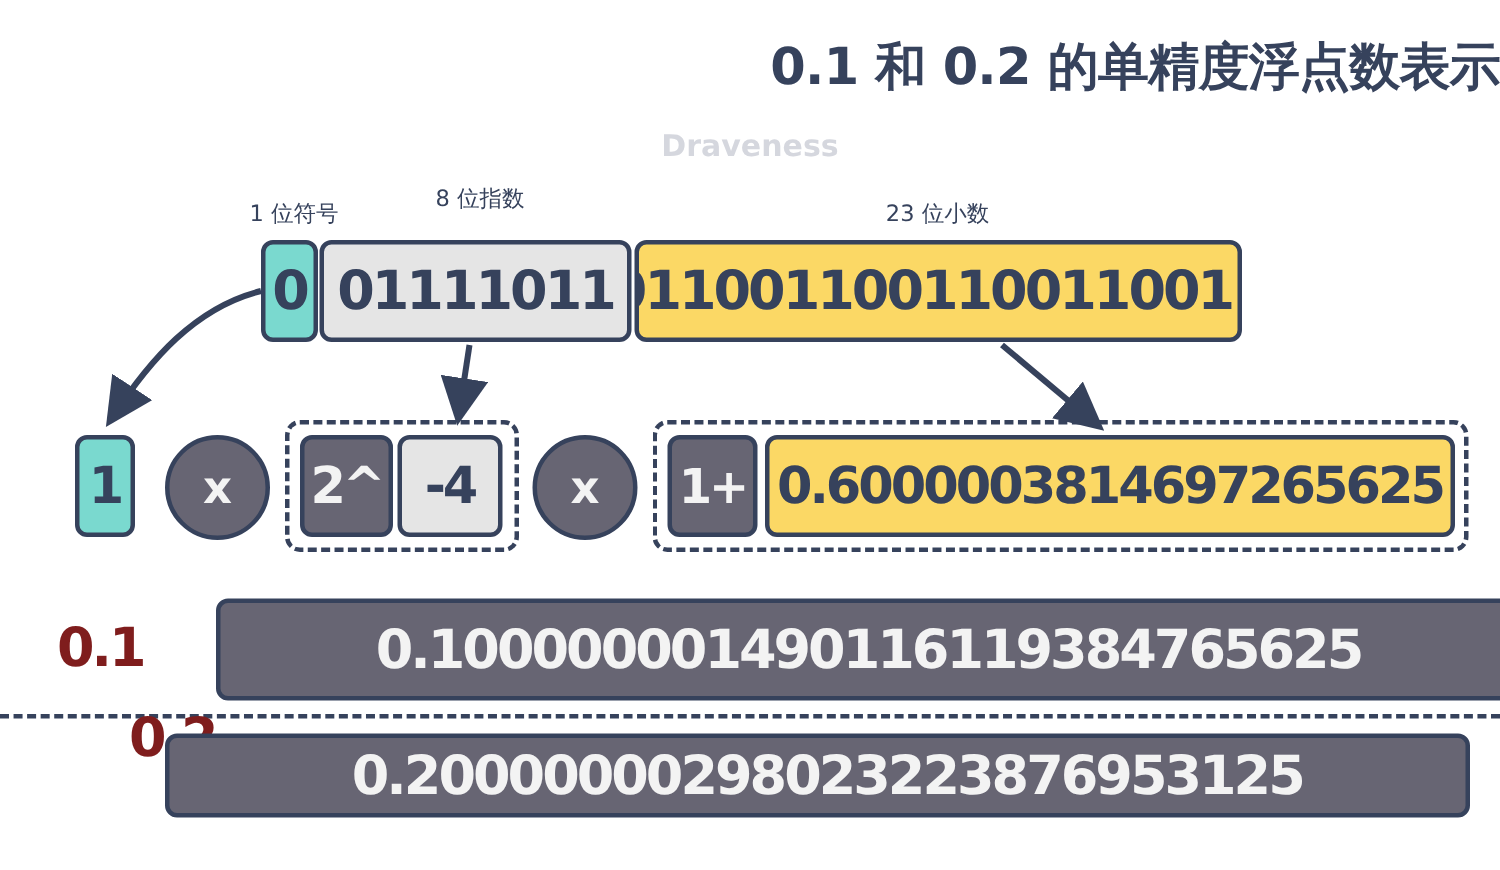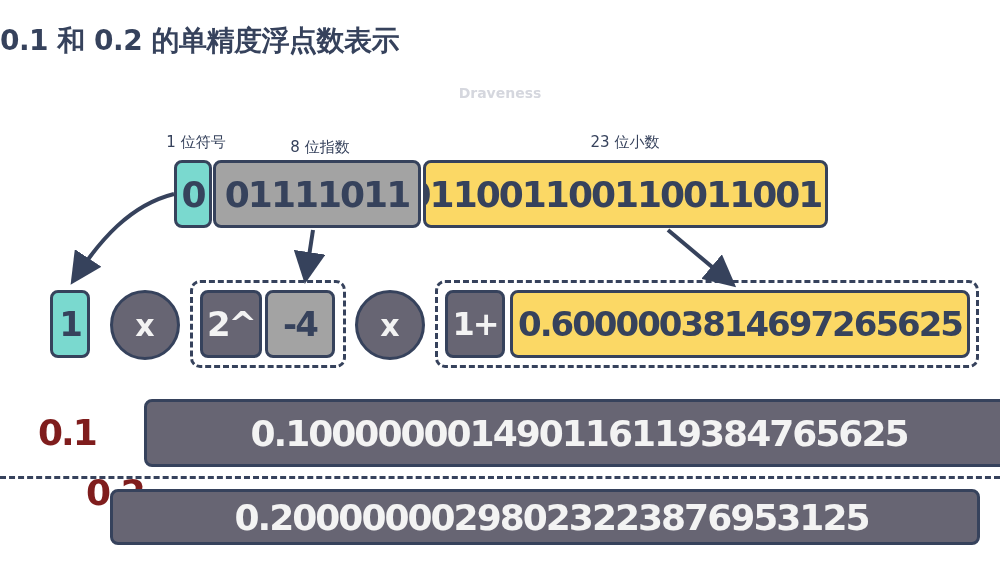--- a/index.html
+++ b/index.html
@@ -1,42 +1,42 @@
 <!DOCTYPE html>
 <html><head>
 <meta charset="utf-8">
 <style>
   html, body { margin:0; padding:0; background:#ffffff; }
   body { width:1000px; height:580px; position:relative; overflow:hidden;
          font-family:"DejaVu Sans", "Liberation Sans", sans-serif; color:#36425c; }
   .abs { position:absolute; box-sizing:border-box; }
-  .title { left:0; width:1000px; top:22px; text-align:left; font-size:28px; font-weight:bold; color:#36425c; letter-spacing:-0.5px; }
-  .author { left:0; width:1000px; top:85px; text-align:center; font-size:14px; font-weight:bold; color:#d5d7de; }
+  .title { left:0; width:1000px; top:22px; text-align:right; font-size:34px; font-weight:bold; color:#36425c; letter-spacing:-0.5px; }
+  .author { left:0; width:1000px; top:85px; text-align:center; font-size:20px; font-weight:bold; color:#d5d7de; }
   .label { font-size:15px; font-weight:normal; color:#36425c; text-align:center; white-space:nowrap; }
   .box { border:3px solid #36425c; border-radius:8px; display:flex; align-items:center; justify-content:center;
          font-weight:bold; white-space:nowrap; overflow:hidden; letter-spacing:-2px; }
   .teal { background:#7ad9cf; color:#36425c; }
-  .pink { background:#a3a3a3; color:#36425c; }
+  .pink { background:#e5e5e5; color:#36425c; }
   .yellow { background:#fbd865; color:#36425c; }
   .gray { background:#676573; color:#f3f3f3; }
   .circle { border:3px solid #36425c; border-radius:50%; background:#676573; color:#f3f3f3;
             display:flex; align-items:center; justify-content:center; font-size:30px; font-weight:bold; }
   .dashed { border:3px dashed #36425c; border-radius:10px; }
   .rowlabel { font-size:36px; font-weight:bold; color:#7f1d1d; letter-spacing:-2px; }
   .divider { left:0; width:1000px; top:476px; height:0; border-top:3px dashed #36425c; }
   svg.arrows { position:absolute; left:0; top:0; }
 </style>
 </head>
 <body>
 
 <div class="abs title">0.1 和 0.2 的单精度浮点数表示</div>
 <div class="abs author">Draveness</div>
 
 <div class="abs label" style="left:152px; top:133px; width:88px;">1 位符号</div>
-<div class="abs label" style="left:270px; top:138px; width:100px;">8 位指数</div>
+<div class="abs label" style="left:270px; top:123px; width:100px;">8 位指数</div>
 <div class="abs label" style="left:570px; top:133px; width:110px;">23 位小数</div>
 
 <div class="abs box teal" style="left:174px; top:160px; width:38px; height:68px; font-size:36px;">0</div>
 <div class="abs box pink" style="left:213px; top:160px; width:208px; height:68px; font-size:36px;">01111011</div>
 <div class="abs box yellow" style="left:423px; top:160px; width:405px; height:68px; font-size:36px;">10011001100110011001101</div>
 
 <div class="abs box teal" style="left:50px; top:290px; width:40px; height:68px; font-size:34px;">1</div>
 <div class="abs circle" style="left:110px; top:290px; width:70px; height:70px;">x</div>
 
 <div class="abs dashed" style="left:190px; top:280px; width:156px; height:88px;"></div>

